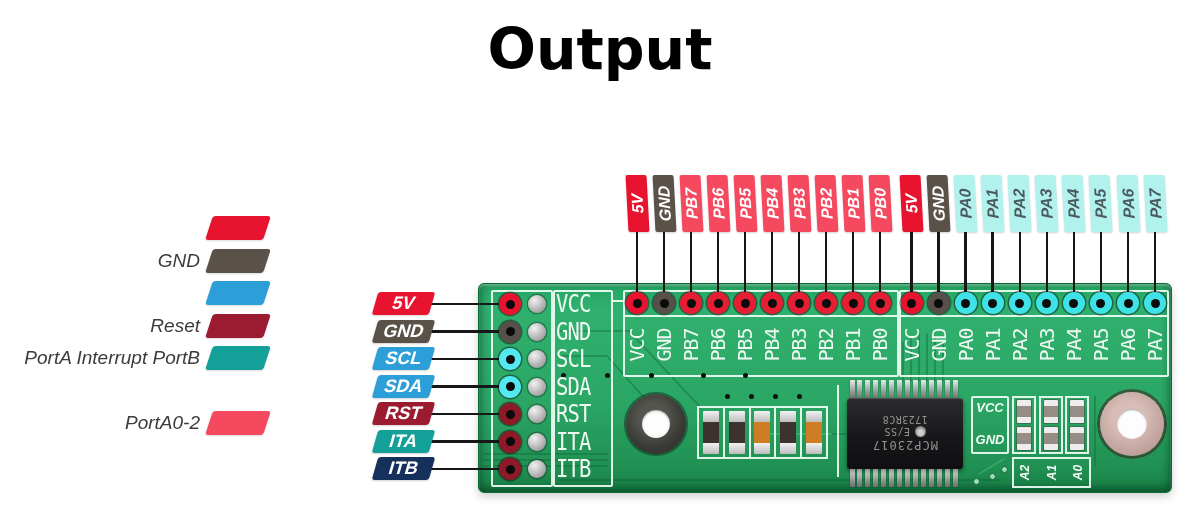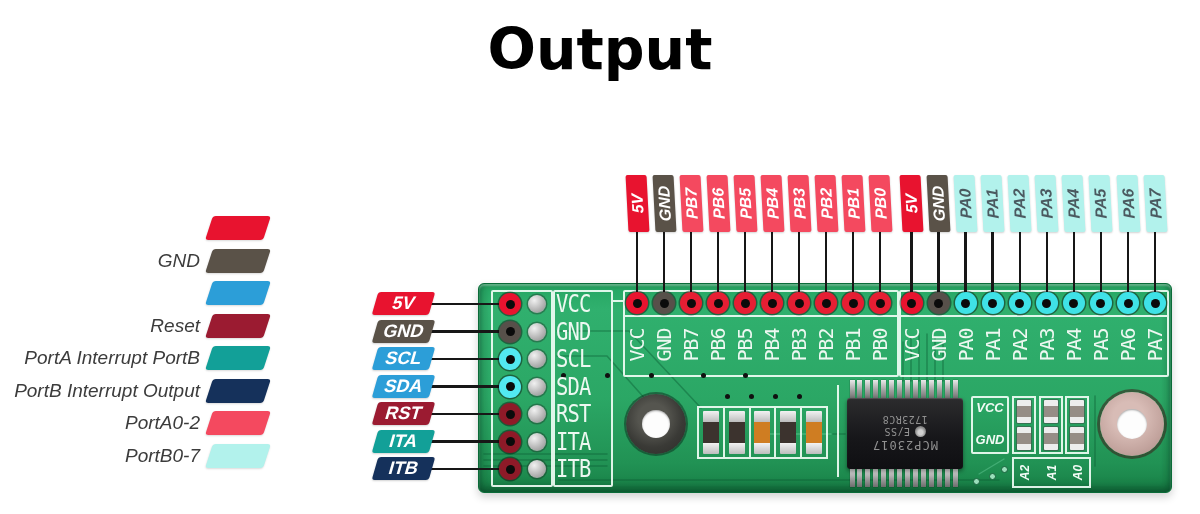--- a/index.html
+++ b/index.html
@@ -118,31 +118,23 @@
     <span class="legend-swatch" style="background: rgb(44, 158, 216);"></span>
   </div>
       <div class="legend-row" style="top: 97.5px;">
     <span class="legend-label">Reset</span>
     <span class="legend-swatch" style="background: rgb(155, 27, 49);"></span>
   </div>
       <div class="legend-row" style="top: 130px;">
     <span class="legend-label">PortA Interrupt PortB</span>
     <span class="legend-swatch" style="background: rgb(18, 160, 152);"></span>
   </div>
-      <div class="legend-row" style="top: 162.5px;">
-    <span class="legend-label">PortB Interrupt Output</span>
-    <span class="legend-swatch" style="background: rgb(21, 49, 91);"></span>
-  </div>
       <div class="legend-row" style="top: 195px;">
     <span class="legend-label">PortA0-2</span>
     <span class="legend-swatch" style="background: rgb(244, 73, 95);"></span>
-  </div>
-      <div class="legend-row" style="top: 227.5px;">
-    <span class="legend-label">PortB0-7</span>
-    <span class="legend-swatch" style="background: rgb(178, 242, 236);"></span>
   </div>
     </div>
 
   <div class="board">
 
     <svg class="traces" width="694" height="210" viewBox="0 0 694 210">
       <g fill="none" stroke="#0a5a32" stroke-width="1.6" stroke-linecap="round" opacity="0.42">
         <path d="M78 47 H150 L222 124"></path>
         <path d="M78 72 H128 L176 126"></path>
         <path d="M424 97 V58 M432 97 V54 M440 97 V50 M448 97 V50 M456 97 V54 M464 97 V58"></path>

